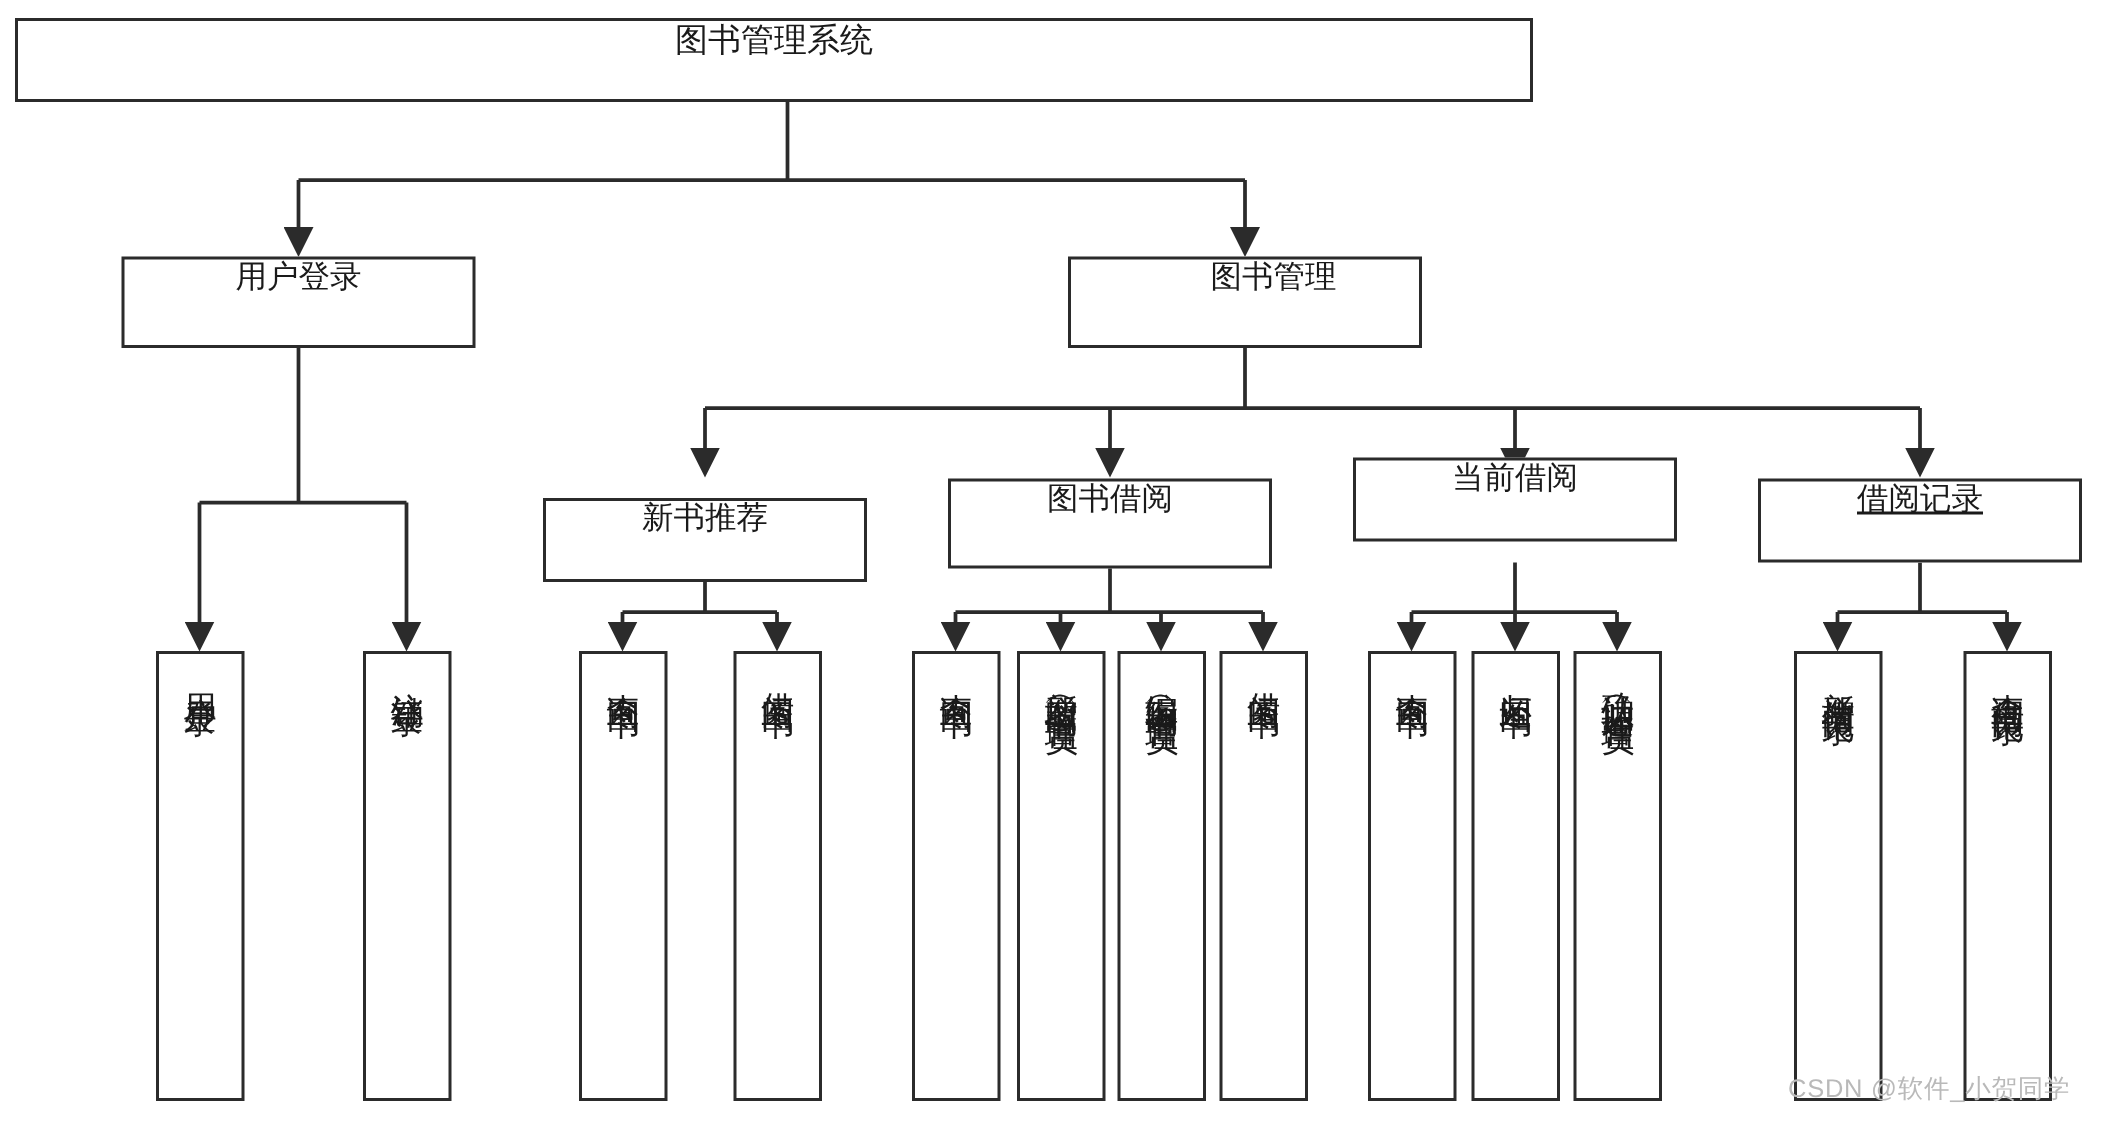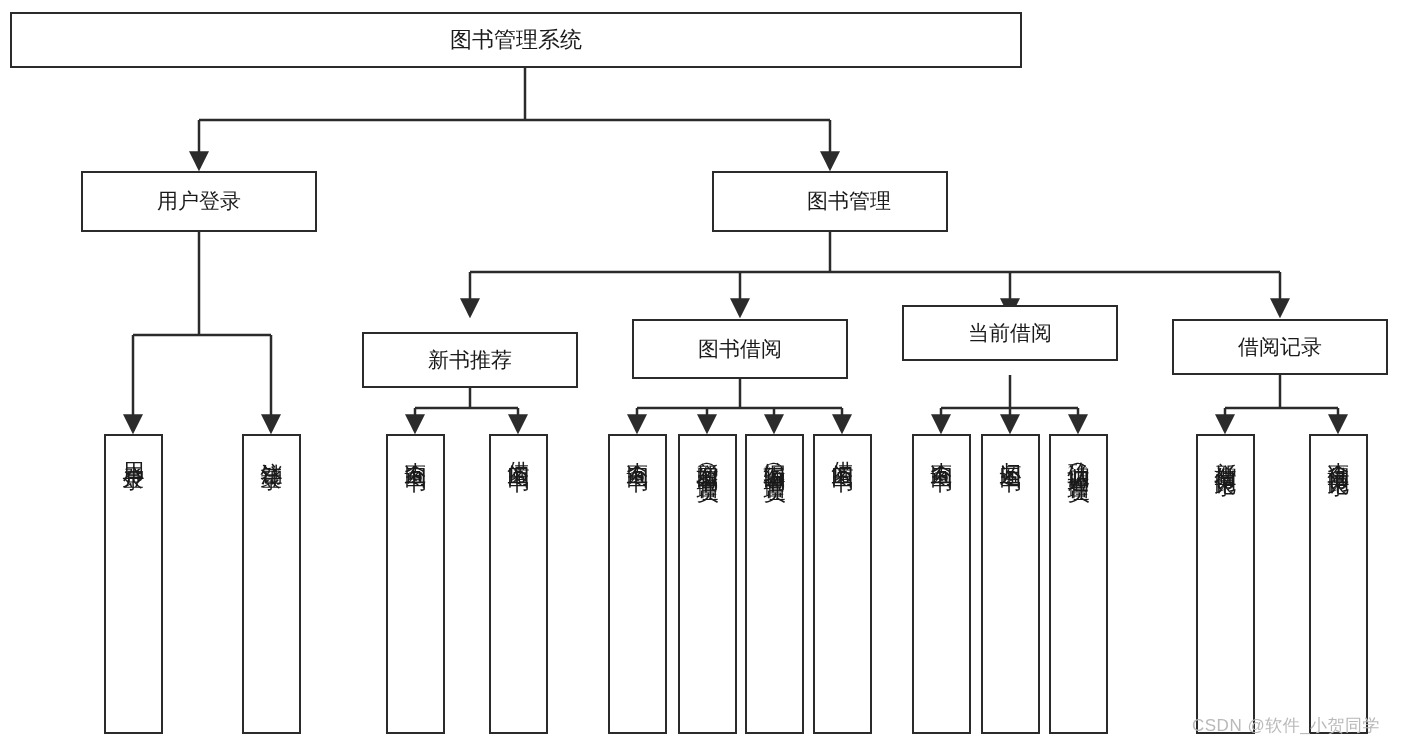--- a/index.html
+++ b/index.html
@@ -24,21 +24,20 @@
     width: 1405px;
     height: 747px;
     pointer-events: none;
   }
   .node {
     position: absolute;
     box-sizing: border-box;
     background: #ffffff;
     border: 2px solid #2b2b2b;
     display: flex;
-    align-items: center;
     justify-content: center;
     color: #1a1a1a;
   }
   .node .label {
     display: block;
     text-align: center;
     line-height: 1.18;
     white-space: nowrap;
   }
   .node.horizontal .label {
@@ -134,21 +133,21 @@
 
   <div class="node horizontal" style="left:362px; top:332px; width:216px; height:56px;">
     <span class="label">新书推荐</span>
   </div>
   <div class="node horizontal" style="left:632px; top:319px; width:216px; height:60px;">
     <span class="label">图书借阅</span>
   </div>
   <div class="node horizontal" style="left:902px; top:305px; width:216px; height:56px;">
     <span class="label">当前借阅</span>
   </div>
-  <div class="node horizontal" style="left:1172px; top:319px; width:216px; height:56px;">
+  <div class="node horizontal" style="left:1172px; top:319px; width:216px; height:56px;text-decoration:underline;">
     <span class="label">借阅记录</span>
   </div>
 
   <div class="node vertical" style="left:104px; top:434px; width:59px; height:300px;">
     <span class="label">用户登录</span>
   </div>
   <div class="node vertical" style="left:242px; top:434px; width:59px; height:300px;">
     <span class="label">注销登录</span>
   </div>
 

